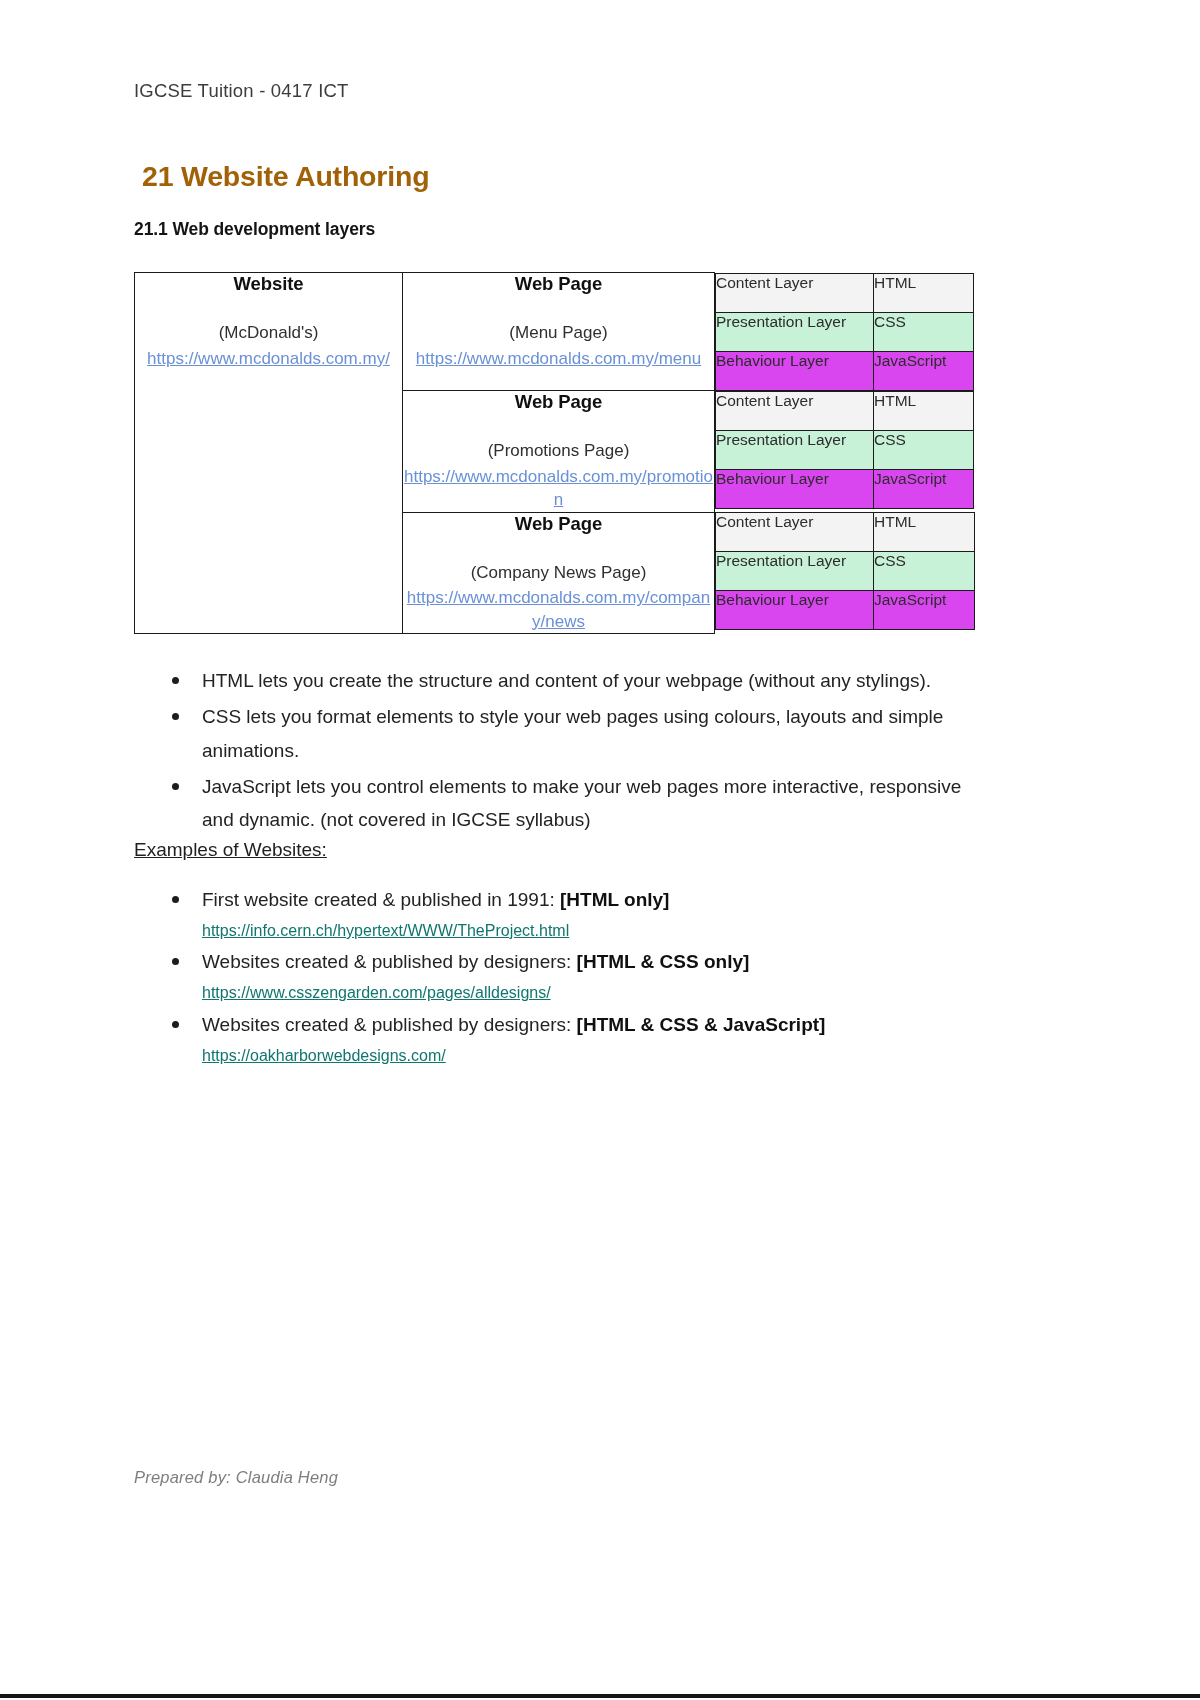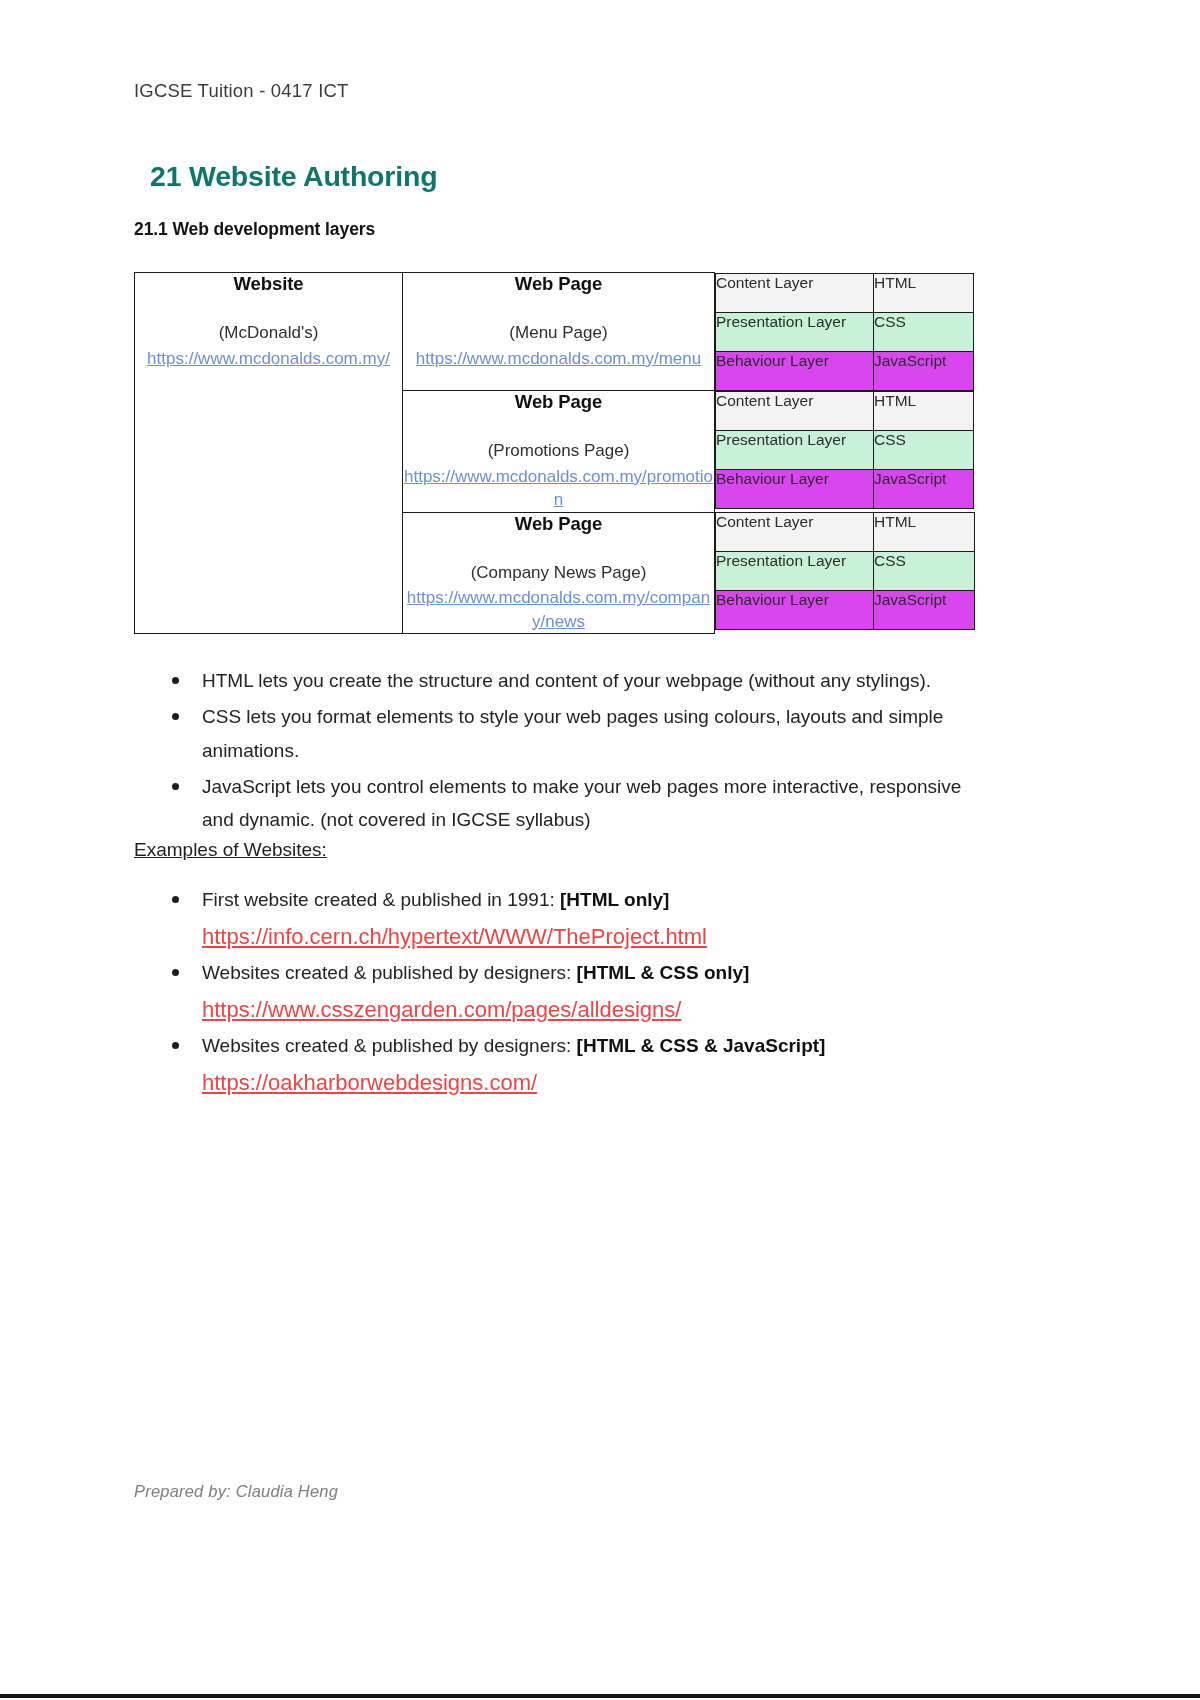--- a/index.html
+++ b/index.html
@@ -31,22 +31,22 @@
     color: #3c3c3c;
     letter-spacing: 0.2px;
     margin: 0 0 58px 0;
     font-weight: 400;
   }
 
   h1.title {
     font-size: 28.5px;
     font-weight: bold;
     letter-spacing: -0.2px;
-    margin: 0 0 26px 16px;
-    color: #0f766e;
+    margin: 0 0 26px 8px;
+    color: #a16207;
   }
   h2.subtitle {
     font-size: 17.5px;
     font-weight: bold;
     margin: 0 0 32px 0;
     color: #141414;
     letter-spacing: -0.1px;
   }
 
   
@@ -153,34 +153,33 @@
     position: absolute;
     left: 0;
     top: 13px;
     width: 7px; height: 7px;
     border-radius: 50%;
     background: #1d1d1d;
   }
   ul.examples .tag { font-weight: bold; color: #101010; }
   ul.examples a.ex-link {
     display: block;
-    color: #ef4444;
+    color: #0f766e;
     text-decoration: underline;
-    font-size: 22px;
+    font-size: 16px;
   }
 
   .footer {
     position: absolute;
     left: 134px;
     top: 1468px;
     font-size: 16.5px;
     font-style: italic;
     color: #7e7e7e;
     letter-spacing: 0.2px;
-    margin-top: 14px;
   }
   .bottom-rule {
     position: absolute;
     left: 0;
     top: 1694px;
     width: 1200px;
     height: 4px;
     background: #141414;
   }
 </style>

